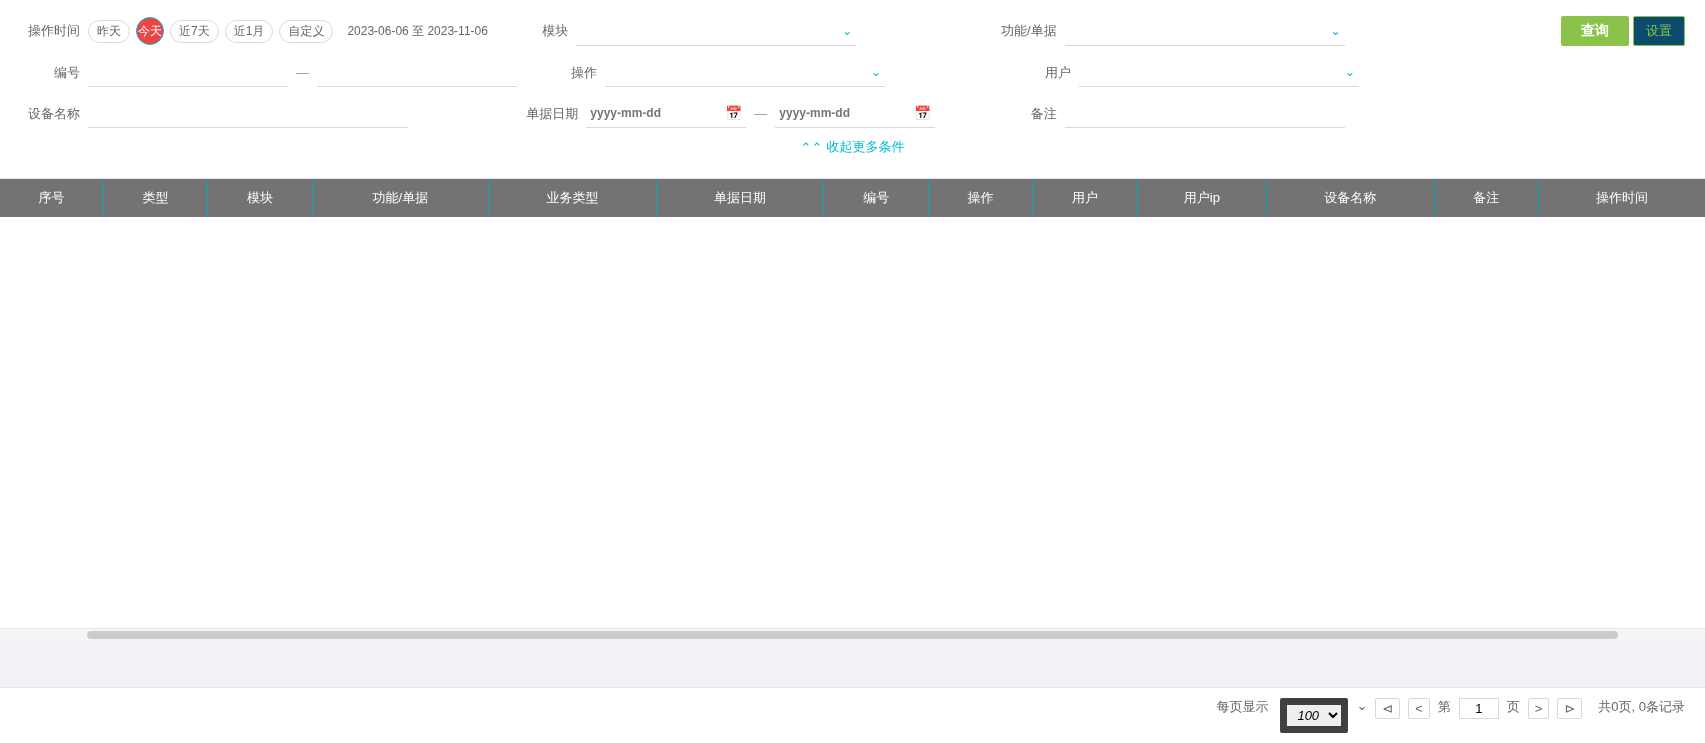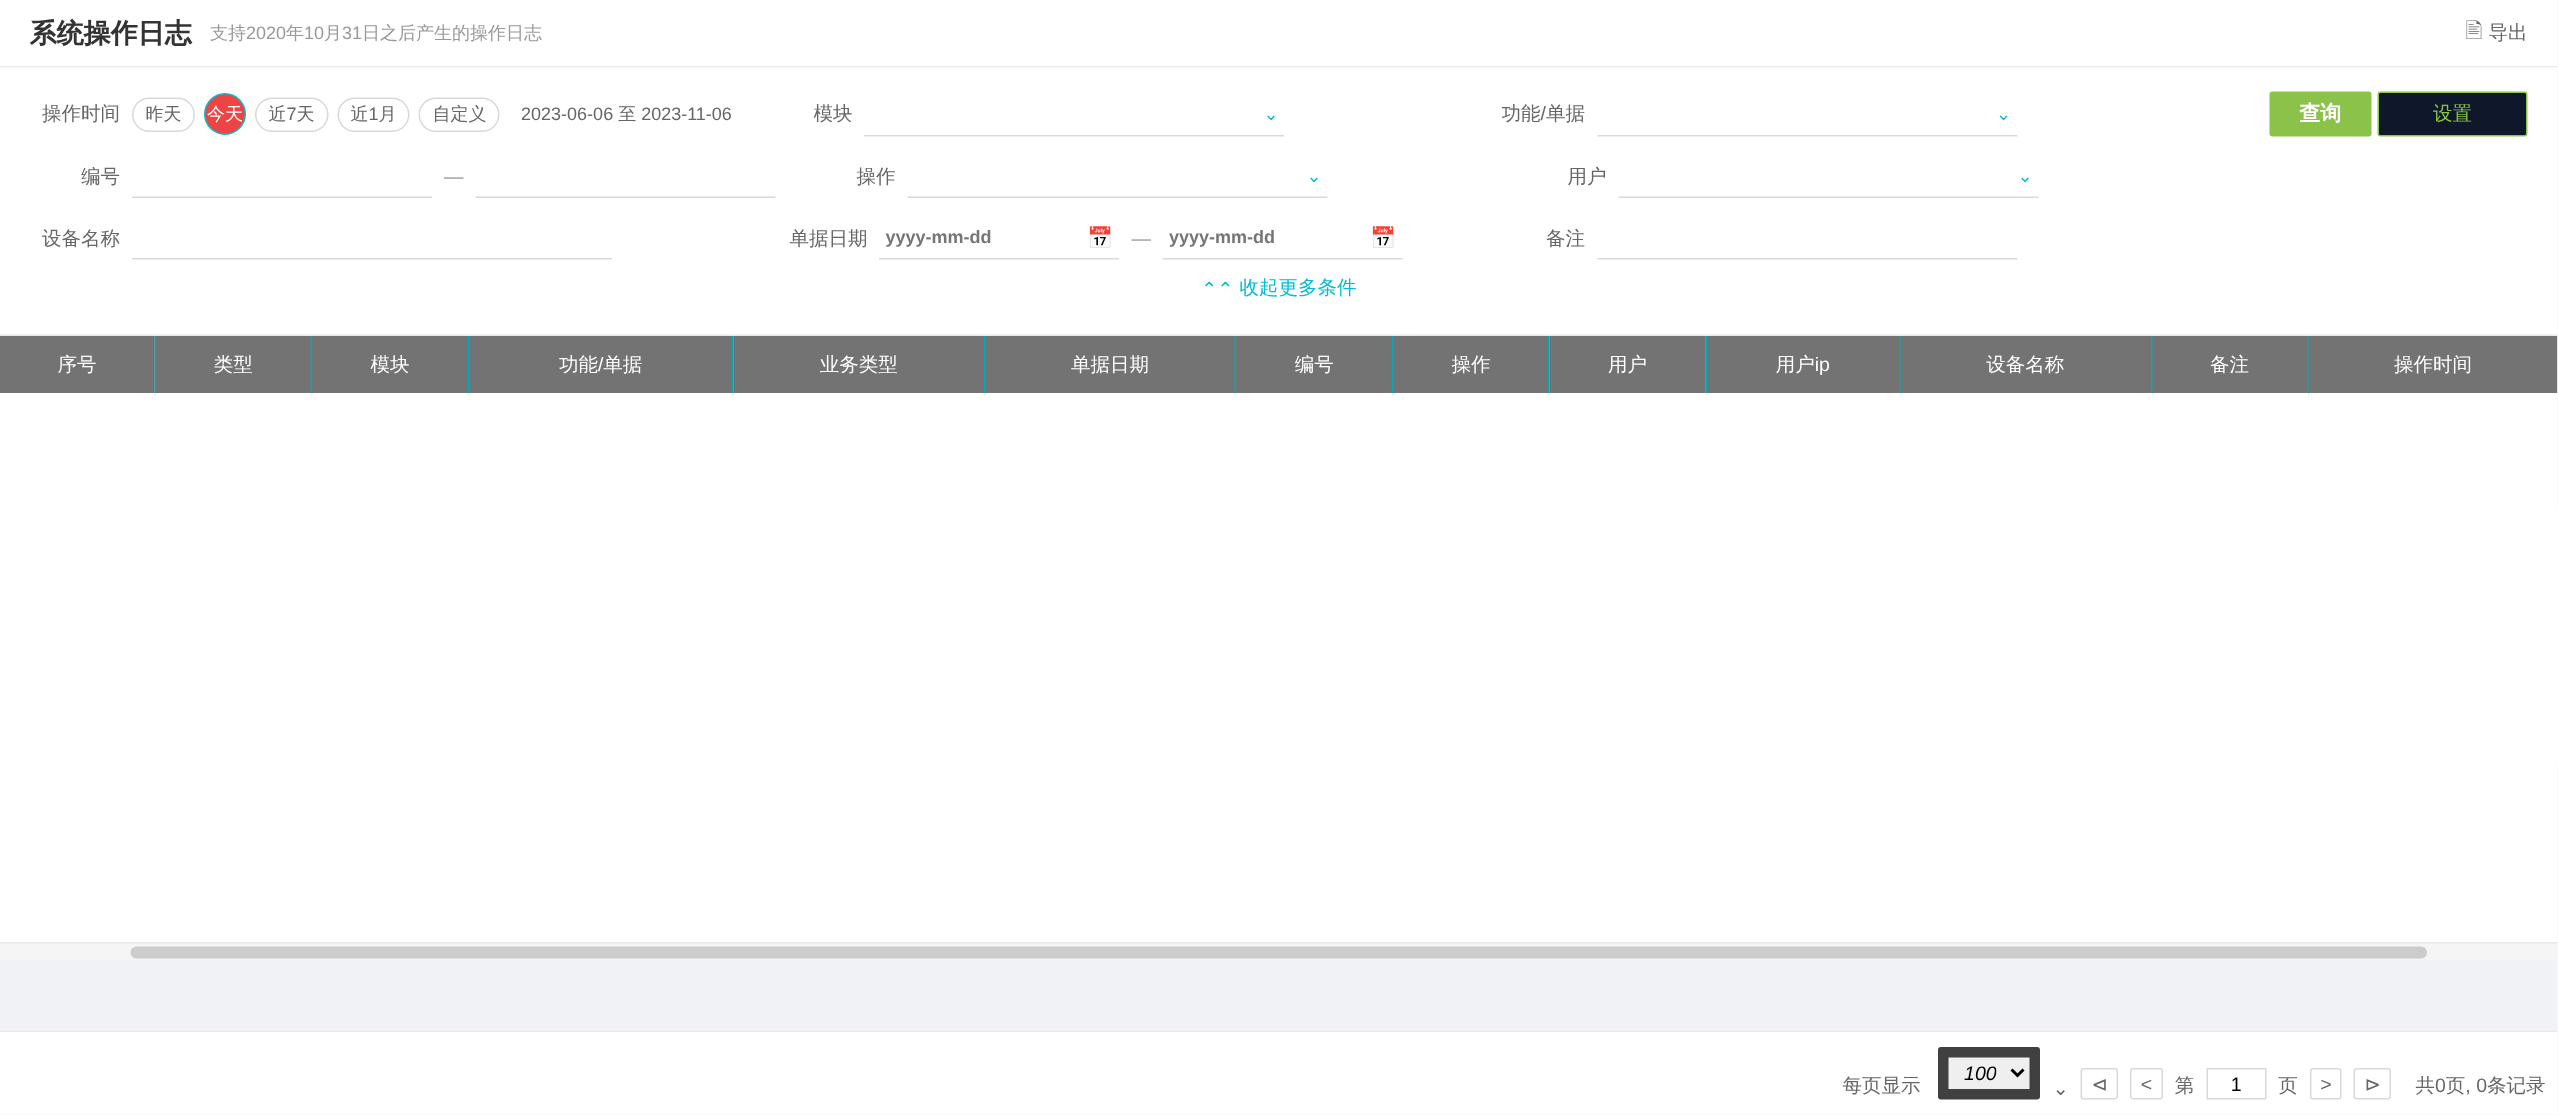--- a/index.html
+++ b/index.html
@@ -27,21 +27,21 @@
     .filter-select-wrap { display: flex; align-items: center; border-bottom: 1px solid #d9d9d9; width: 280px; padding: 2px 4px; }
     .filter-select-wrap select { border: none; outline: none; flex: 1; font-size: 13px; color: #333; background: transparent; appearance: none; cursor: pointer; height: 24px; }
     .select-arrow { color: #00bcd4; font-size: 12px; }
 
     .filter-input-wrap { border-bottom: 1px solid #d9d9d9; width: 200px; padding: 2px 4px; }
     .filter-input-wrap input { border: none; outline: none; width: 100%; font-size: 13px; color: #333; background: transparent; height: 24px; }
 
     
     .action-btns { display: flex; flex-direction: row; gap: 4px; }
     .query-btn { background: #8bc34a; color: #fff; border: none; padding: 6px 20px; font-size: 14px; cursor: pointer; border-radius: 2px; font-weight: bold; }
-    .settings-btn { background: #0f172a; color: #8bc34a; border: 1px solid #8bc34a; padding: 4px 36px; font-size: 13px; cursor: pointer; border-radius: 2px; }
+    .settings-btn { background: #0c4a6e; color: #8bc34a; border: 1px solid #8bc34a; padding: 4px 12px; font-size: 13px; cursor: pointer; border-radius: 2px; }
 
     
     .dash { margin: 0 8px; color: #999; }
 
     
     .date-input-wrap { display: flex; align-items: center; border-bottom: 1px solid #d9d9d9; padding: 2px 4px; width: 160px; }
     .date-input-wrap input { border: none; outline: none; width: 100%; font-size: 12px; color: #bbb; background: transparent; height: 24px; font-weight: bold; }
     .cal-icon { color: #00bcd4; font-size: 14px; cursor: pointer; }
 
     
@@ -49,51 +49,41 @@
     .collapse-btn { color: #00bcd4; font-size: 13px; cursor: pointer; display: flex; align-items: center; gap: 4px; background: none; border: none; }
 
     
     .table-area { flex: 1; background: #fff; margin: 0; overflow-x: auto; }
     table { width: 100%; border-collapse: collapse; }
     thead tr { background: #737373; }
     thead th { color: #fff; padding: 10px 8px; font-size: 13px; font-weight: normal; text-align: center; border-right: 1px solid #00aabb; white-space: nowrap; }
     thead th:last-child { border-right: none; }
 
     
-    .footer { background: #fff; border-top: 1px solid #e8e8e8; padding: 10px 8px; display: flex; justify-content: flex-end; align-items: flex-end; gap: 8px; font-size: 13px; color: #666; margin-top: 47px; }
+    .footer { background: #fff; border-top: 1px solid #e8e8e8; padding: 10px 20px; display: flex; justify-content: flex-end; align-items: flex-start; gap: 8px; font-size: 13px; color: #666; margin-top: 47px; }
     .per-page-label { margin-right: 4px; }
     .per-page-select { border: 7px solid #404040; padding: 2px 6px; font-size: 13px; border-radius: 2px; cursor: pointer; font-style: italic; }
     .page-nav-btn { border: 1px solid #d9d9d9; background: #fff; padding: 2px 6px; cursor: pointer; font-size: 13px; color: #666; border-radius: 2px; }
     .page-nav-btn:disabled { color: #ccc; cursor: default; }
     .page-input { border: 1px solid #d9d9d9; width: 40px; text-align: center; padding: 2px 4px; font-size: 13px; }
     .total-info { margin-left: 8px; }
 
     
     .scroll-bar-wrap { height: 12px; background: #f5f5f5; border-top: 1px solid #e8e8e8; display: flex; align-items: center; padding: 0 2px; }
     .scroll-bar-inner { height: 8px; background: #ccc; border-radius: 4px; width: 90%; margin: auto; }
     .filter-col-right { display: flex; align-items: center; justify-content: flex-end; min-width: 200px; }
 
     .row-wrap { display: flex; align-items: center; width: 100%; gap: 20px; }
     .col-group { display: flex; align-items: center; flex: 1; }
   </style>
 </head>
 <body>
 
 <div class="page-container">
 
-  <div class="page-header">
-    <div style="display:flex;align-items:center;">
-      <span class="page-title">系统操作日志</span>
-      <span class="page-subtitle">支持2020年10月31日之后产生的操作日志</span>
-    </div>
-    <button class="export-btn">
-      <span class="export-icon">🖹</span>
-      <span>导出</span>
-    </button>
-  </div>
 
   <div class="filter-area">
 
     <div class="row-wrap" style="margin-bottom:12px;">
 
       <div class="col-group">
         <span class="filter-label">操作时间</span>
         <div class="time-filters">
           <button class="time-btn">昨天</button>
           <button class="time-btn active">今天</button>

